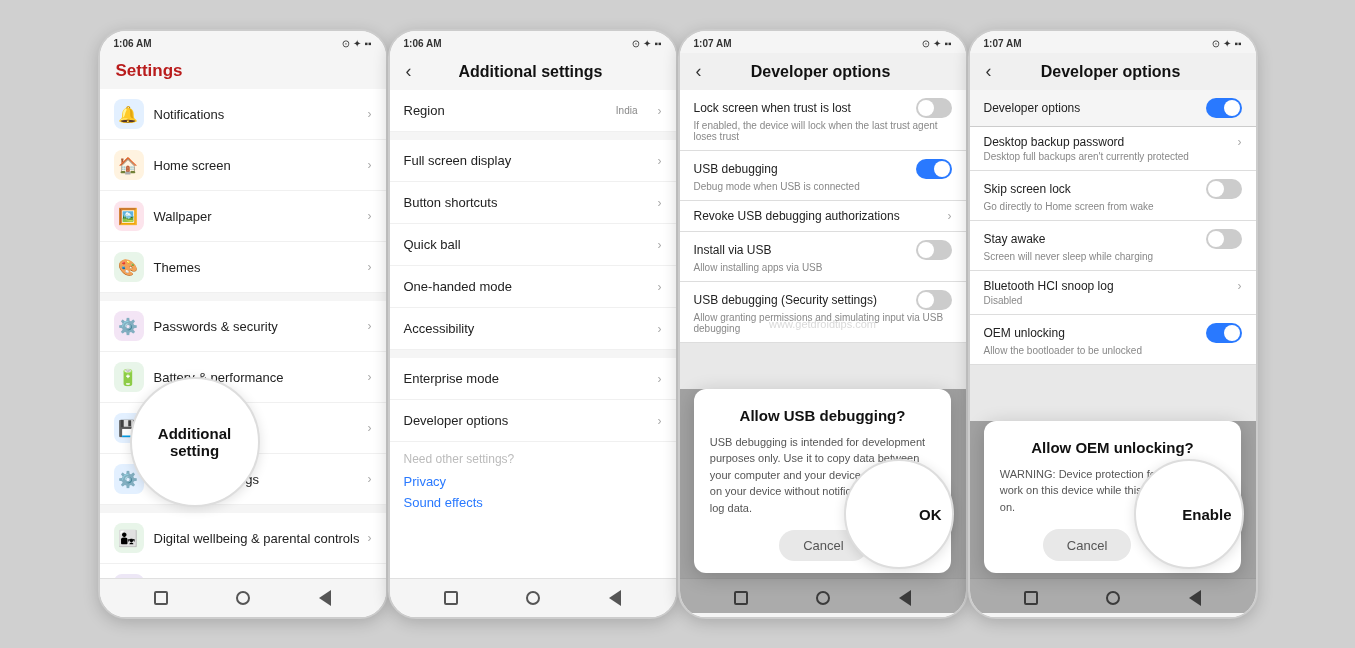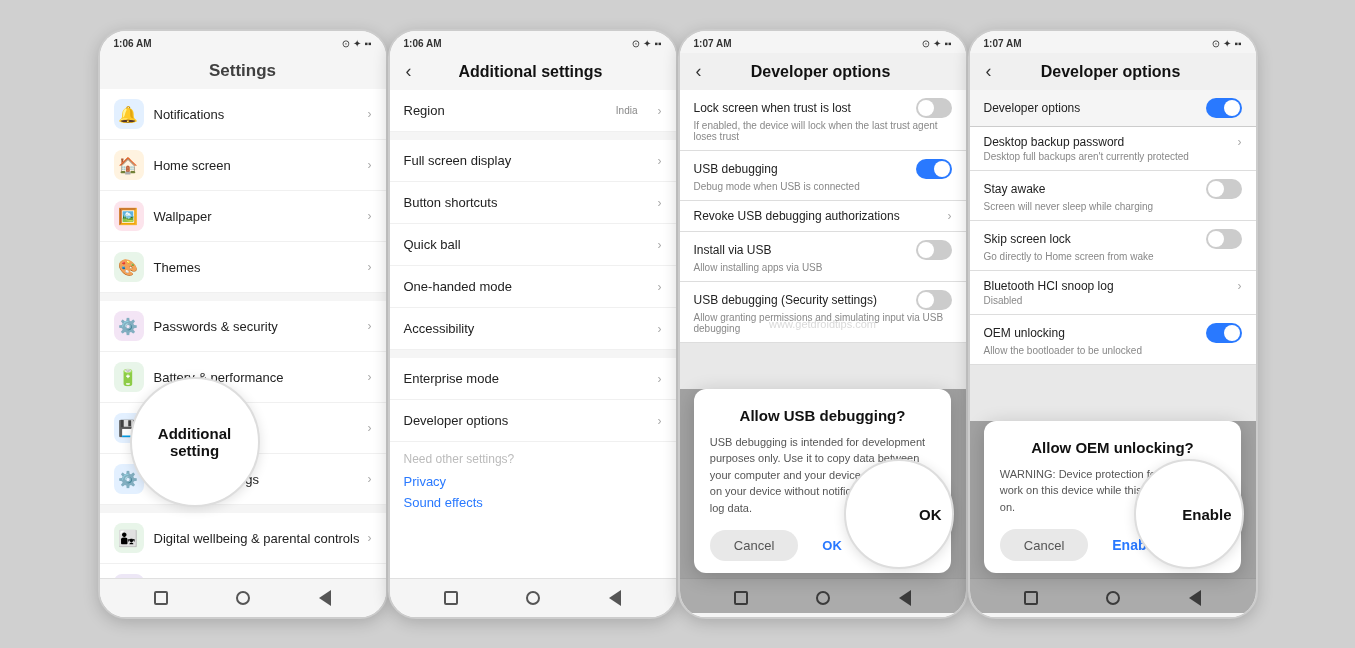--- a/index.html
+++ b/index.html
@@ -40,24 +40,24 @@
       background: #f5f5f5;
       min-height: 22px;
     }
     .status-left { font-weight: 600; font-size: 10px; }
     .status-right { display: flex; gap: 3px; align-items: center; font-size: 10px; }
 
     
     .phone-header {
       background: #f5f5f5;
       padding: 8px 16px 8px 16px;
-      text-align: center;
+      text-align: left;
       font-size: 17px;
       font-weight: 600;
-      color: #404040;
+      color: #b91c1c;
     }
     .settings-list {
       flex: 1;
       overflow: hidden;
       background: #fff;
     }
     .settings-item {
       display: flex;
       align-items: center;
       padding: 10px 14px;
@@ -247,21 +247,21 @@
       margin-bottom: 10px;
     }
     .dialog-body {
       font-size: 11px;
       color: #555;
       line-height: 1.5;
       margin-bottom: 14px;
     }
     .dialog-buttons {
       display: flex;
-      justify-content: flex-start;
+      justify-content: flex-end;
     }
     .dialog-btn-cancel {
       font-size: 13px;
       color: #555;
       background: #e8e8e8;
       border: none;
       padding: 8px 24px;
       border-radius: 20px;
       cursor: pointer;
     }
@@ -567,31 +567,31 @@
       </div>
       <div class="dev-item">
         <div class="dev-item-row">
           <span class="dev-item-label">Desktop backup password</span>
           <span class="dev-chevron">›</span>
         </div>
         <span class="dev-item-sub">Desktop full backups aren't currently protected</span>
       </div>
       <div class="dev-item">
         <div class="dev-item-row">
+          <span class="dev-item-label">Skip screen lock</span>
+          <div class="toggle toggle-off"></div>
+        </div>
+        <span class="dev-item-sub">Go directly to Home screen from wake</span>
+      </div>
+      <div class="dev-item">
+        <div class="dev-item-row">
           <span class="dev-item-label">Stay awake</span>
           <div class="toggle toggle-off"></div>
         </div>
         <span class="dev-item-sub">Screen will never sleep while charging</span>
-      </div>
-      <div class="dev-item">
-        <div class="dev-item-row">
-          <span class="dev-item-label">Skip screen lock</span>
-          <div class="toggle toggle-off"></div>
-        </div>
-        <span class="dev-item-sub">Go directly to Home screen from wake</span>
       </div>
       <div class="dev-item">
         <div class="dev-item-row">
           <span class="dev-item-label">Bluetooth HCI snoop log</span>
           <span class="dev-chevron">›</span>
         </div>
         <span class="dev-item-sub">Disabled</span>
       </div>
       <div class="dev-item">
         <div class="dev-item-row">

